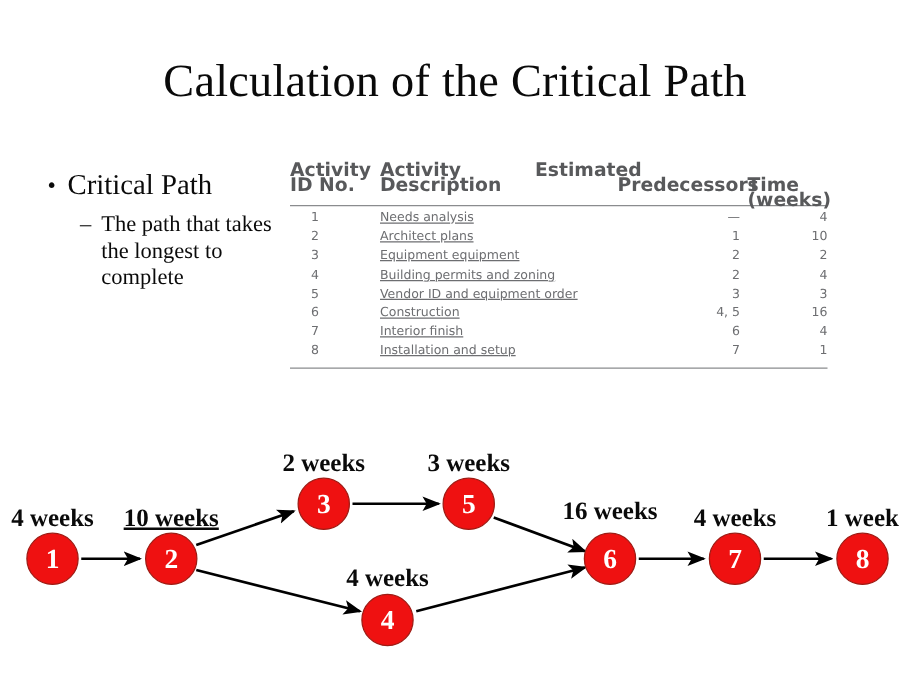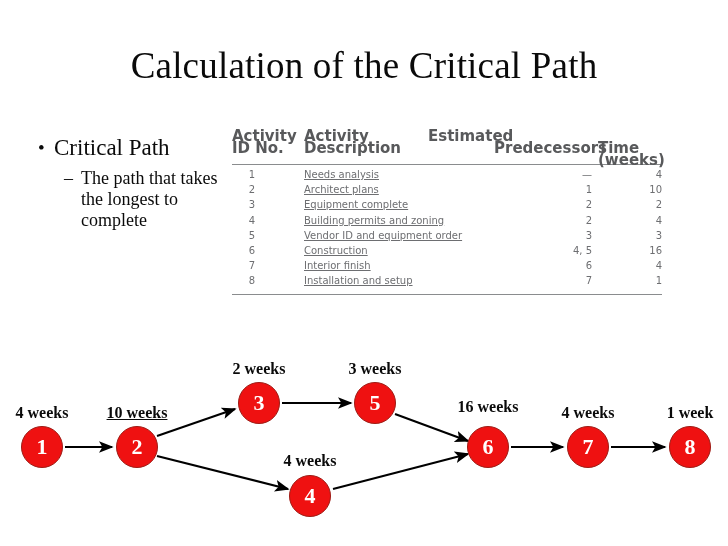--- a/index.html
+++ b/index.html
@@ -143,21 +143,21 @@
     font-size: 22px;
     font-weight: 700;
     display: flex;
     align-items: center;
     justify-content: center;
     z-index: 3;
   }
   .nlabel {
     position: absolute;
     font-family: "Liberation Serif", serif;
-    font-size: 16px;
+    font-size: 20px;
     font-weight: 700;
     color: #0a0a0a;
     white-space: nowrap;
     text-align: center;
     z-index: 4;
   }
 </style>
 </head>
 <body>
 
@@ -193,21 +193,21 @@
         <div class="td td-time">4</div>
       </div>
       <div class="trow">
         <div class="td td-id">2</div>
         <div class="td td-desc">Architect plans</div>
         <div class="td td-pred">1</div>
         <div class="td td-time">10</div>
       </div>
       <div class="trow">
         <div class="td td-id">3</div>
-        <div class="td td-desc">Equipment complete</div>
+        <div class="td td-desc">Equipment equipment</div>
         <div class="td td-pred">2</div>
         <div class="td td-time">2</div>
       </div>
       <div class="trow">
         <div class="td td-id">4</div>
         <div class="td td-desc">Building permits and zoning</div>
         <div class="td td-pred">2</div>
         <div class="td td-time">4</div>
       </div>
       <div class="trow">

